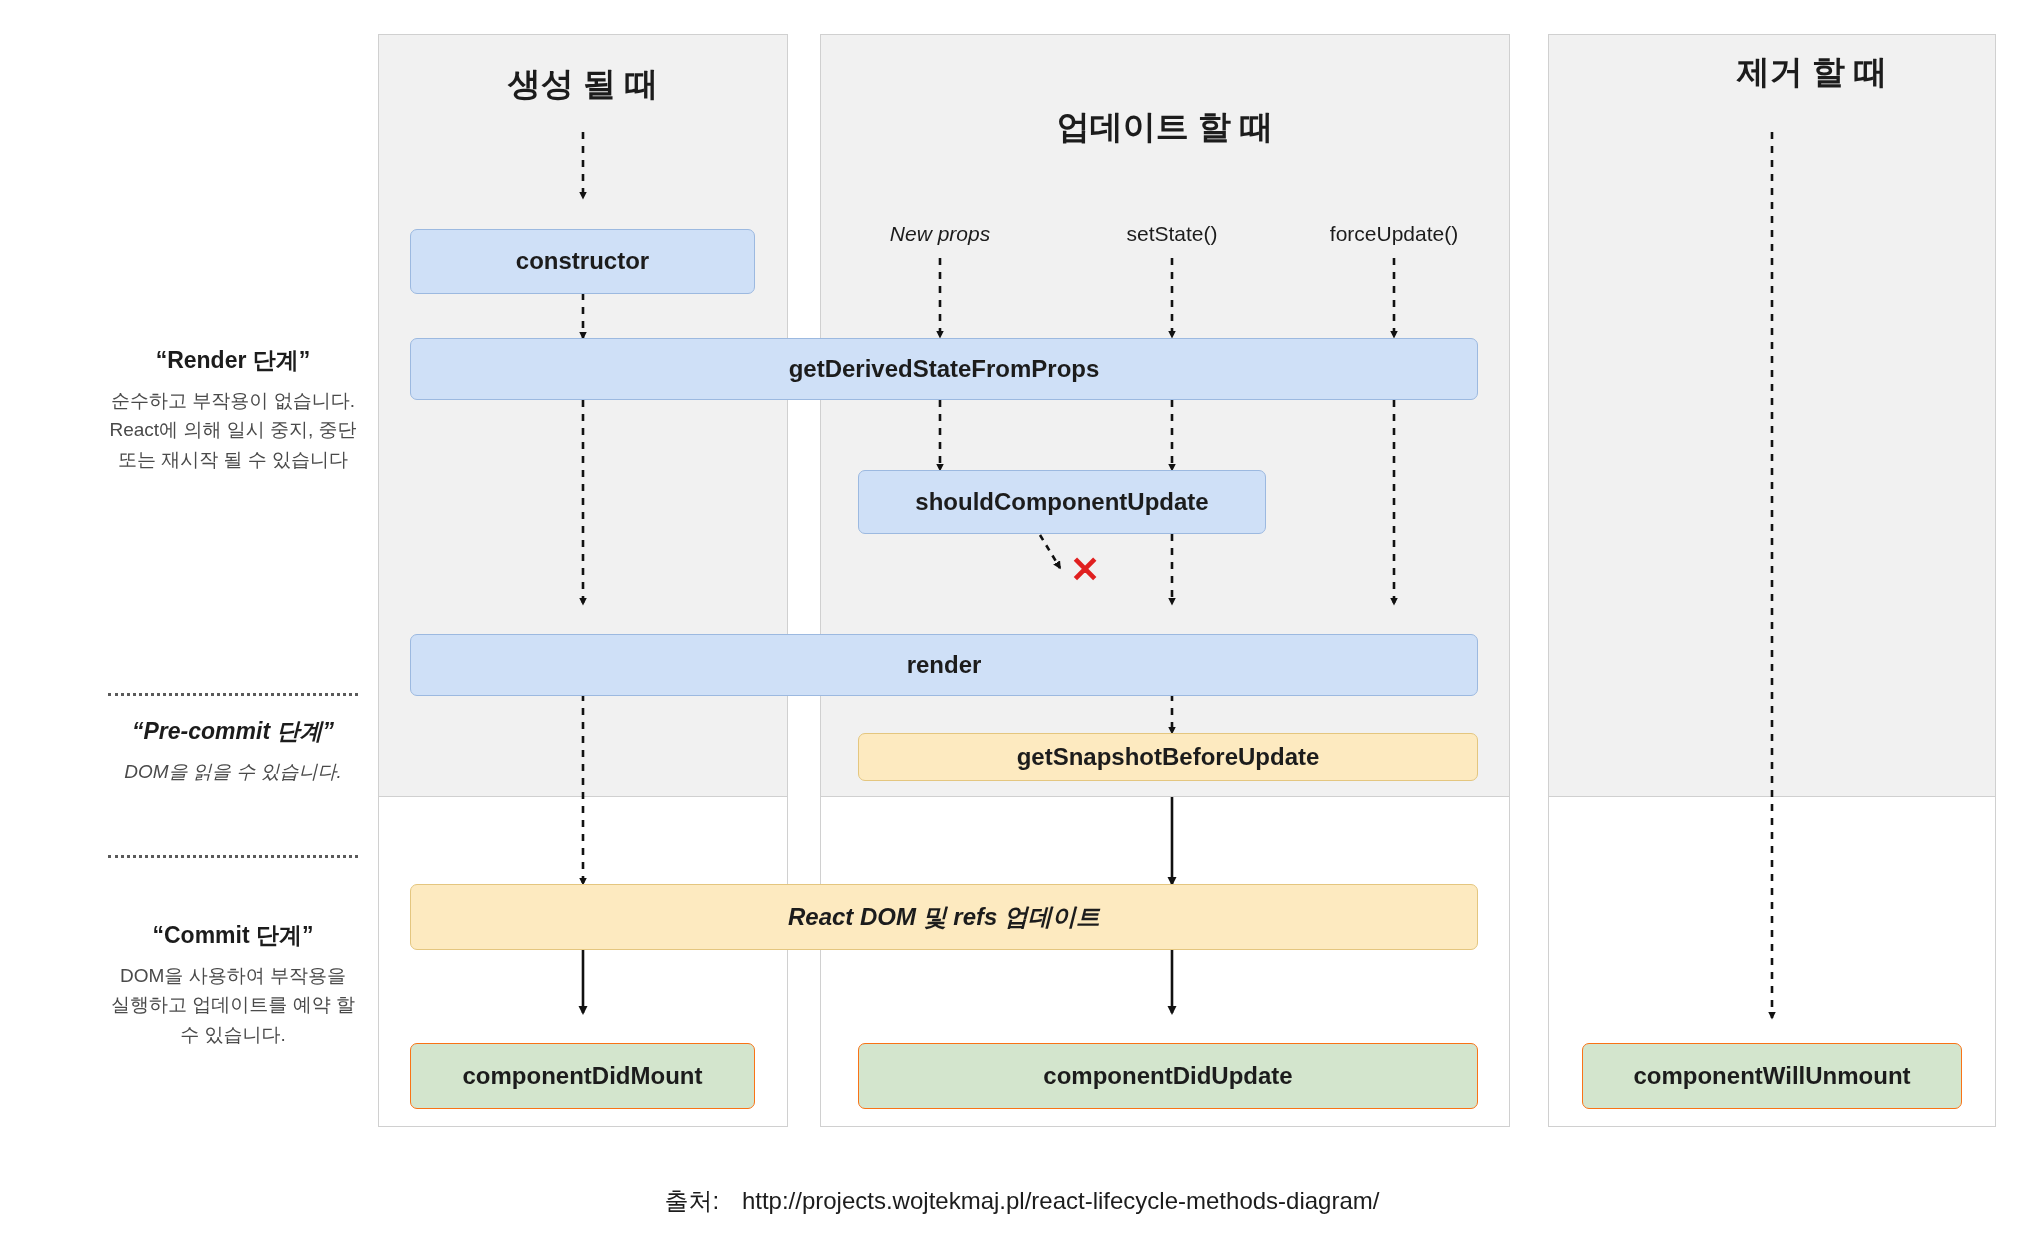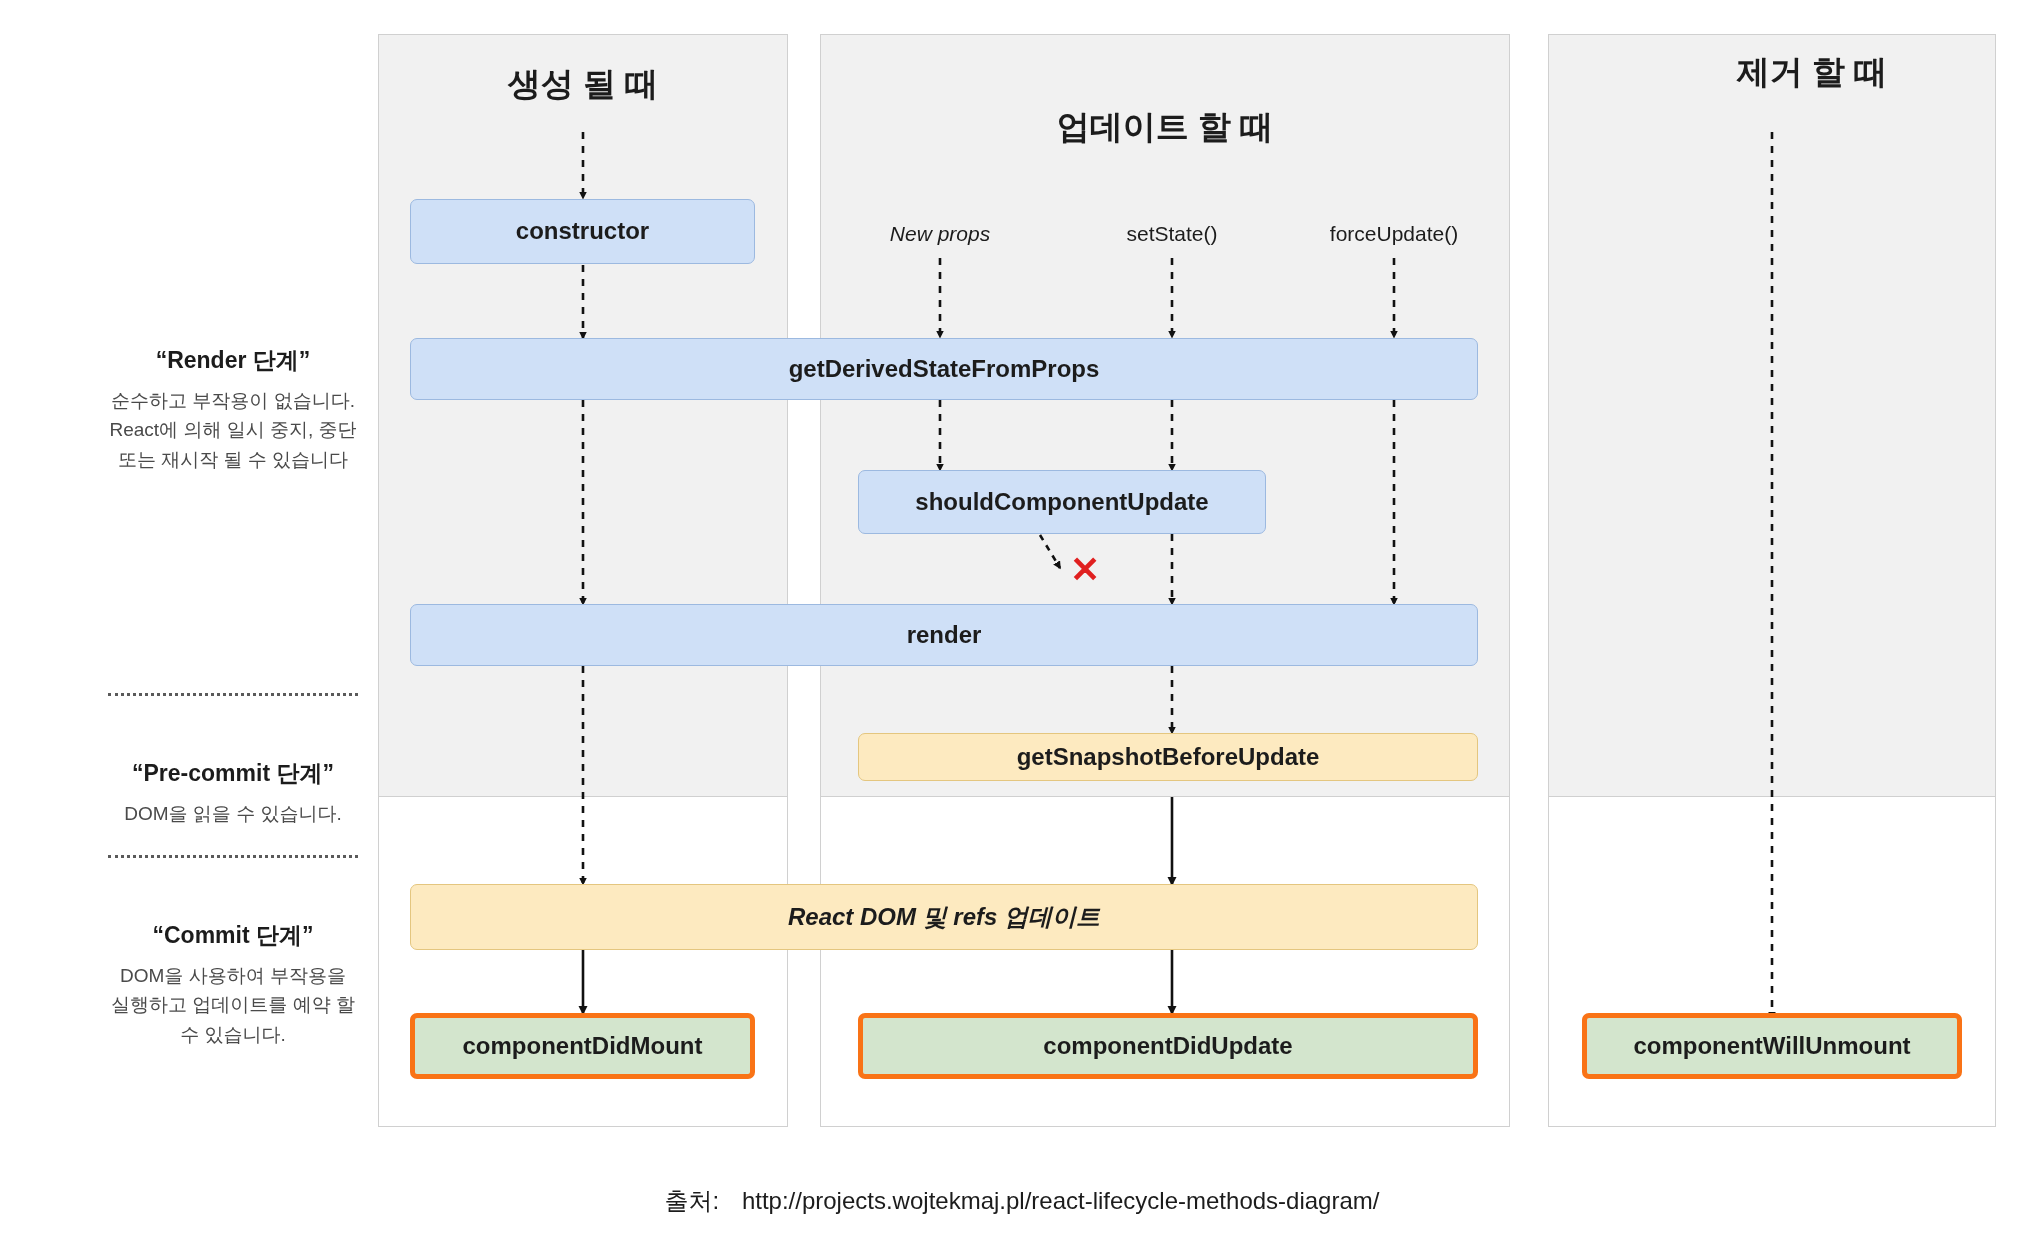--- a/index.html
+++ b/index.html
@@ -64,22 +64,22 @@
     align-items: center;
     justify-content: center;
     font-size: 24px;
     text-align: center;
     line-height: 1.2;
     z-index: 5;
     font-weight: bold;
   }
   .box.blue   { background: #cfe0f7; border: 1px solid #9cb9e0; color: #1c1c1c; }
   .box.yellow { background: #fdeac0; border: 1px solid #e4c67f; color: #1c1c1c; }
-  .box.green  { background: #d3e5cd; border: 5px solid #f97316; color: #1c1c1c; }
-  .box.bold   { font-weight: bold; }
+  .box.green  { background: #d3e5cd; border: 1px solid #f97316; color: #1c1c1c; }
+  .box.bold   { font-weight: bold; margin-top: 30px; }
   .box.ital   { font-style: italic; }
 
   .small-label {
     position: absolute;
     font-size: 21px;
     color: #1c1c1c;
     text-align: center;
     z-index: 5;
   }
   .small-label.ital { font-style: italic; }
@@ -226,21 +226,21 @@
 
   <div class="box green bold" style="left:1582px; top:1013px; width:380px; height:66px;">componentWillUnmount</div>
 
   <div class="side-block" style="top:345px;">
     <div class="side-title">“Render 단계”</div>
     <div class="side-desc">순수하고 부작용이 없습니다. React에 의해 일시 중지, 중단 또는 재시작 될 수 있습니다</div>
   </div>
 
   <div class="dotted-rule" style="top:693px;"></div>
 
-  <div class="side-block" style="top:758px;">
+  <div class="side-block" style="top:716px;font-style:italic;">
     <div class="side-title">“Pre-commit 단계”</div>
     <div class="side-desc">DOM을 읽을 수 있습니다.</div>
   </div>
 
   <div class="dotted-rule" style="top:855px;"></div>
 
   <div class="side-block" style="top:920px;">
     <div class="side-title">“Commit 단계”</div>
     <div class="side-desc">DOM을 사용하여 부작용을 실행하고 업데이트를 예약 할 수 있습니다.</div>
   </div>

